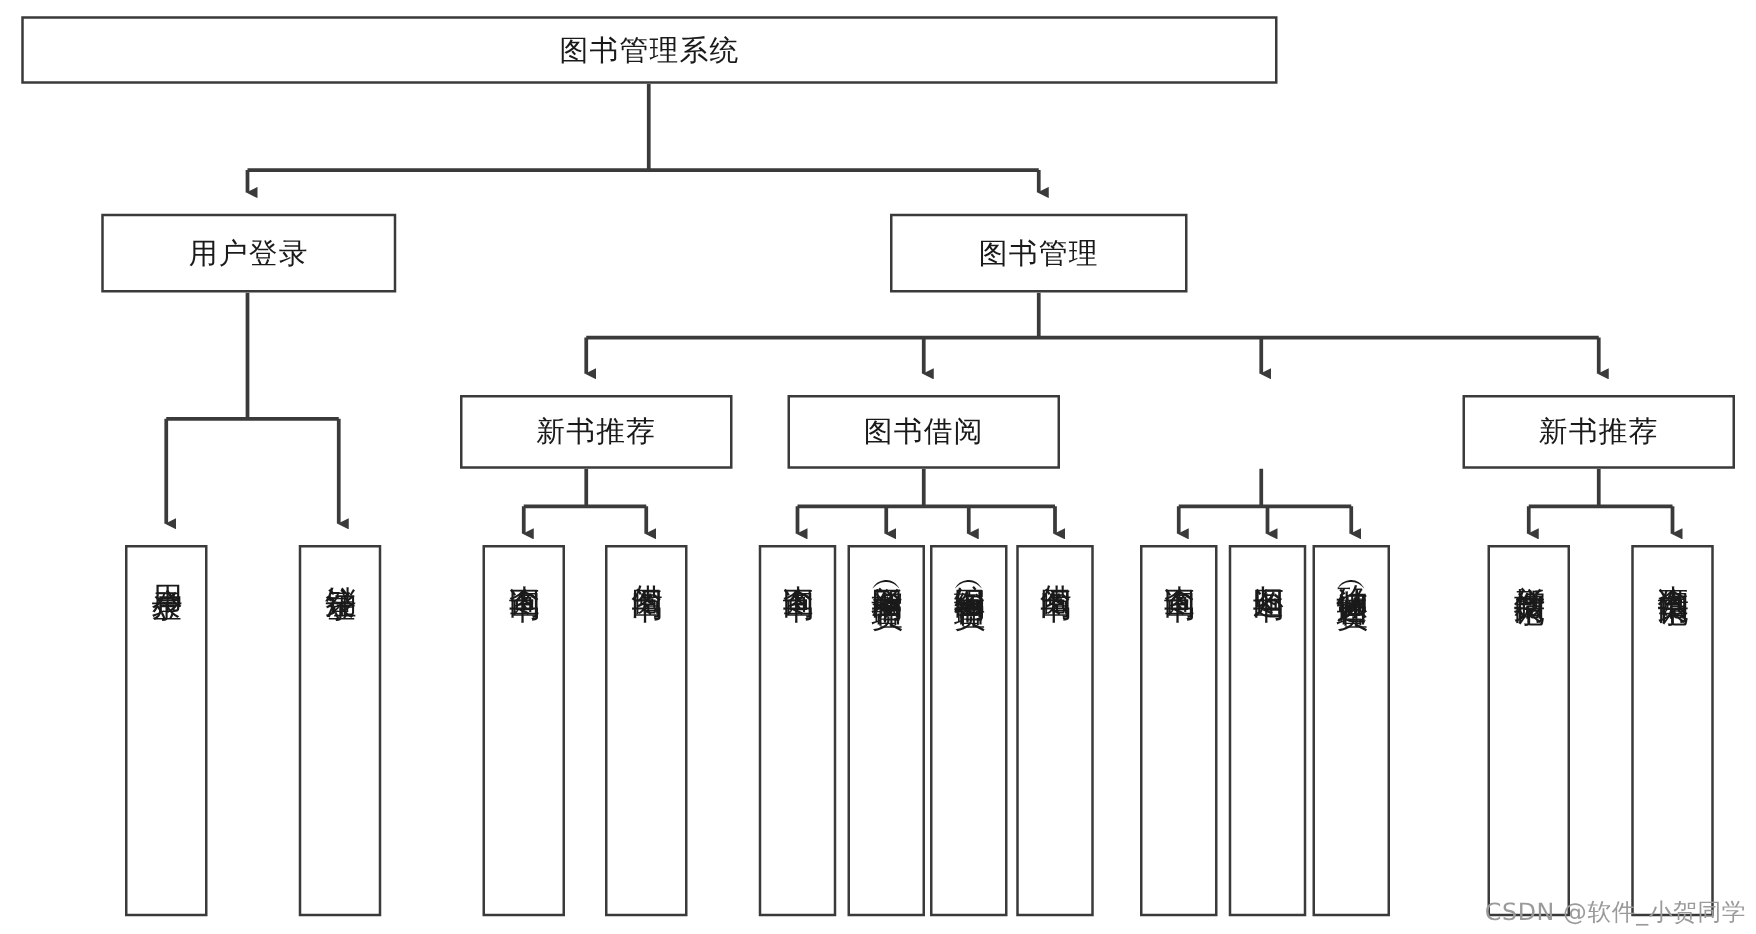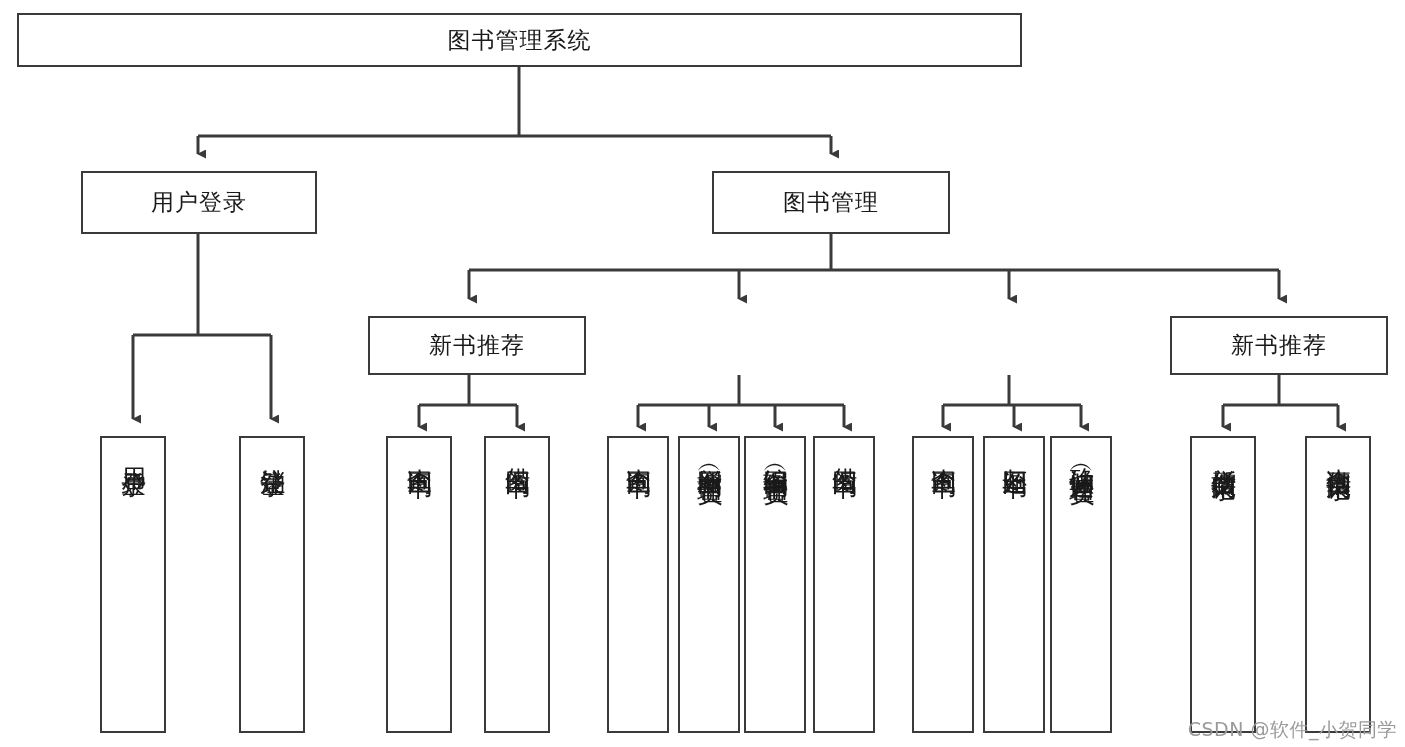--- a/index.html
+++ b/index.html
@@ -129,20 +129,23 @@
   <div class="node horizontal" style="left:81px; top:171px; width:236px; height:63px;">
     <span class="hlabel">用户登录</span>
   </div>
   <div class="node horizontal" style="left:712px; top:171px; width:238px; height:63px;">
     <span class="hlabel">图书管理</span>
   </div>
 
   <div class="node horizontal" style="left:368px; top:316px; width:218px; height:59px;">
     <span class="hlabel">新书推荐</span>
   </div>
+  <div class="node horizontal" style="left:630px; top:316px; width:218px; height:59px;">
+    <span class="hlabel">图书借阅</span>
+  </div>
   <div class="node horizontal" style="left:1170px; top:316px; width:218px; height:59px;">
     <span class="hlabel">新书推荐</span>
   </div>
 
   <div class="node vertical" style="left:100px; top:436px; width:66px; height:297px;">
     <span class="vlabel">用户登录</span>
   </div>
   <div class="node vertical" style="left:239px; top:436px; width:66px; height:297px;">
     <span class="vlabel">注销登录</span>
   </div>

